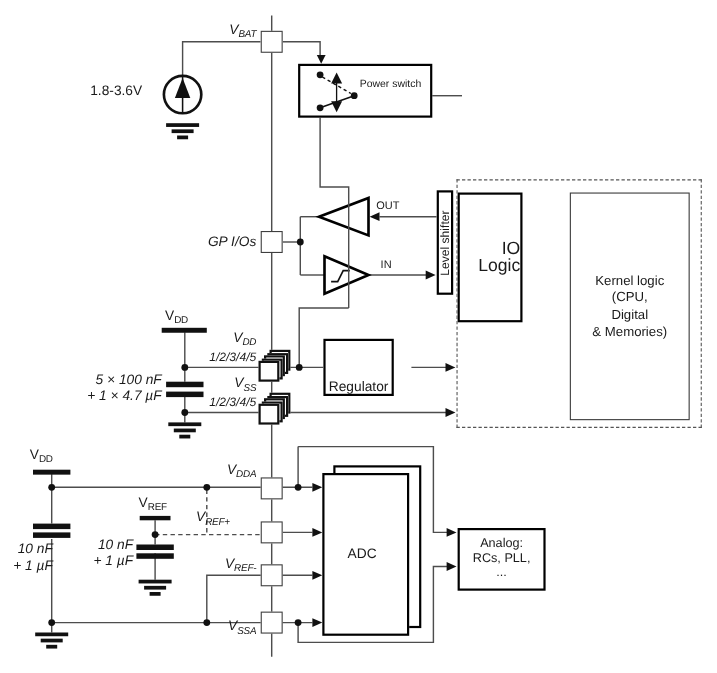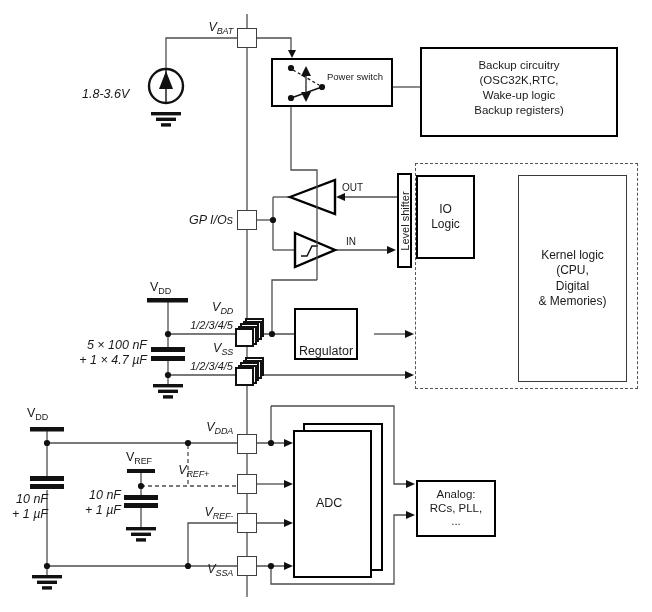--- a/index.html
+++ b/index.html
@@ -142,32 +142,26 @@
       <polygon points="284,562 284,570 293,566"></polygon>
       <polygon points="406,480 406,488 415,484"></polygon>
       <polygon points="406,511 406,519 415,515"></polygon>
     </g>
   </svg>
 
   <div class="box dashed" style="left:415px;top:163px;width:223px;height:226px;"></div>
 
   <div class="box" style="left:271px;top:58px;width:122px;height:49px;background:transparent;"></div>
 
-  <div class="box center" style="left:420px;top:47px;width:198px;height:90px;border-width:2px;font-size:11.5px;line-height:15px;padding-bottom:8px;">
-    <div>Backup circuitry</div>
-    <div>(OSC32K,RTC,</div>
-    <div>Wake-up logic</div>
-    <div>Backup registers)</div>
-  </div>
 
   <div class="box" style="left:397px;top:173px;width:15px;height:95px;border-width:2.3px;">
     <span class="rot">Level shifter</span>
   </div>
 
-  <div class="box center" style="left:416px;top:175px;width:59px;height:84px;font-size:12px;line-height:15px;">
+  <div class="box center" style="left:416px;top:175px;width:59px;height:118px;font-size:16px;line-height:15px;align-items:flex-end;">
     <div>IO</div>
     <div>Logic</div>
   </div>
 
   <div class="box thin center" style="left:518px;top:175px;width:109px;height:207px;font-size:12px;line-height:15.5px;padding-bottom:0;">
     <div>Kernel logic</div>
     <div>(CPU,</div>
     <div>Digital</div>
     <div>&amp; Memories)</div>
   </div>
@@ -207,21 +201,21 @@
       <div class="sq" style="left:7.5px;top:2.5px;"></div>
     <div class="sq" style="left:5px;top:5px;"></div>
       <div class="sq" style="left:2.5px;top:7.5px;"></div>
     <div class="sq" style="left:0;top:10px;"></div>
   </div>
 
   <div class="lbl ra" style="right:419px;top:20px;">
     <span>V</span><span class="sub">BAT</span>
   </div>
 
-  <div class="lbl" style="left:82px;top:87px;font-style:italic;">
+  <div class="lbl" style="left:82px;top:75px;">
     <span>1.8-3.6V</span>
   </div>
 
   <div class="lbl small" style="left:327px;top:70px;font-size:9.5px;">
     <span>Power switch</span>
   </div>
 
   <div class="lbl small" style="left:342px;top:181px;">
     <span>OUT</span>
   </div>

